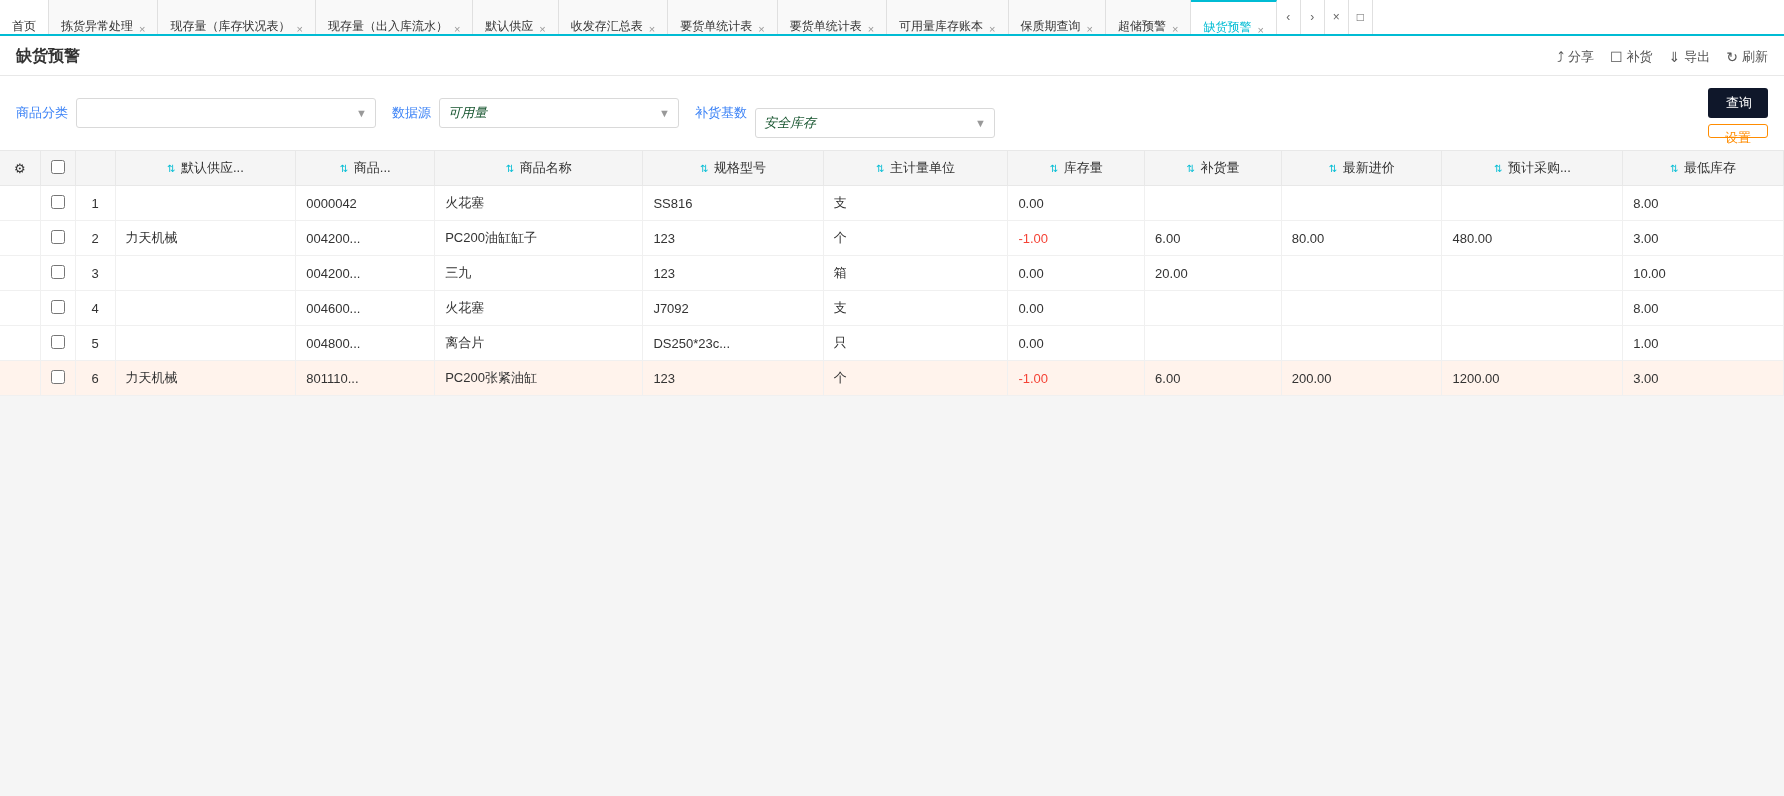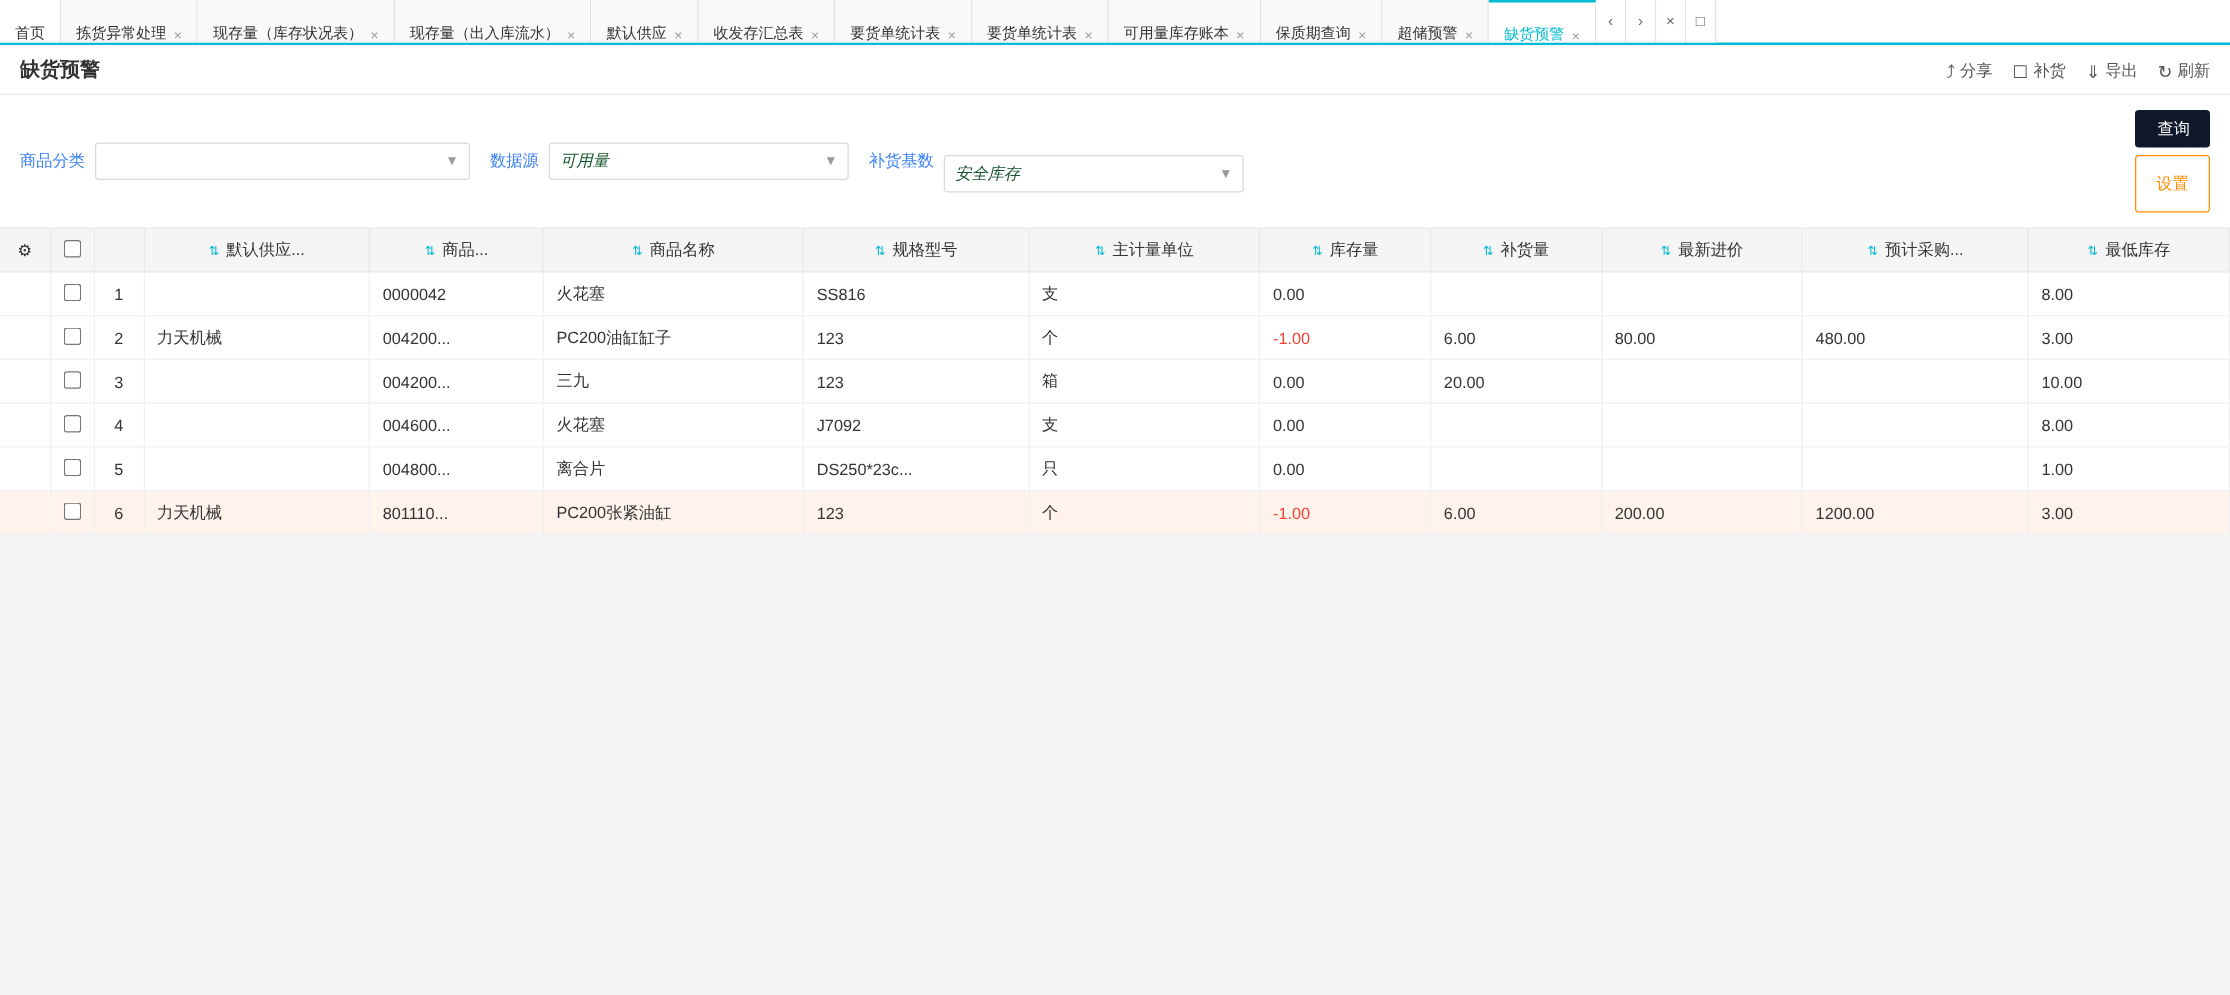--- a/index.html
+++ b/index.html
@@ -143,21 +143,21 @@
       text-align: right;
     }
     .btn-settings {
       background: #fff;
       color: #ff8c00;
       border: 1px solid #ff8c00;
       border-radius: 3px;
       padding: 4px 16px;
       cursor: pointer;
       font-size: 13px;
-      height: 46px;
+      height: 14px;
     }
     .filter-actions {
       display: flex;
       flex-direction: column;
       gap: 6px;
       margin-left: auto;
     }
 
     
     .table-container {

